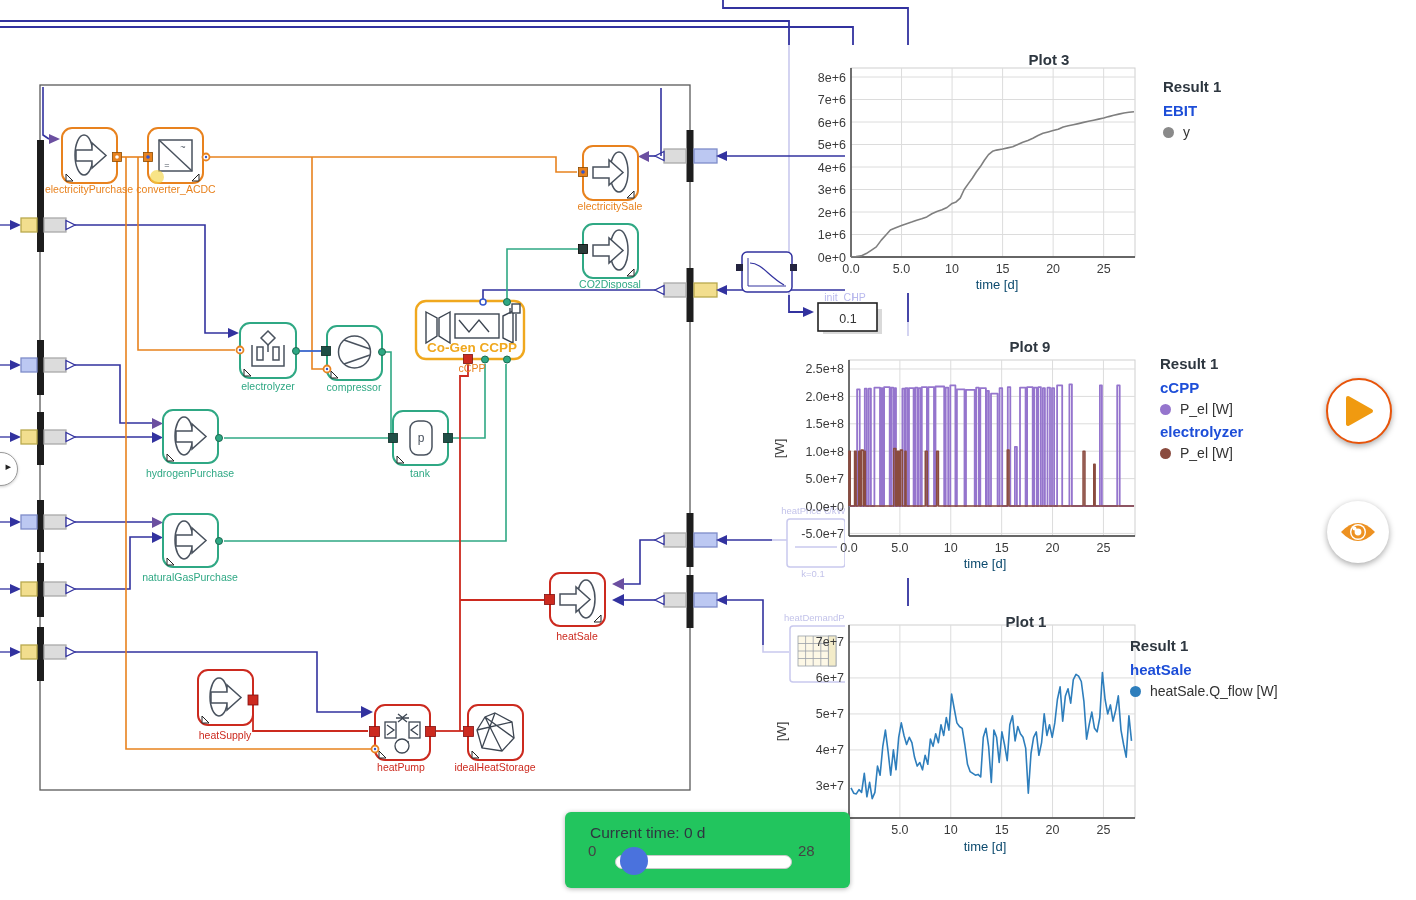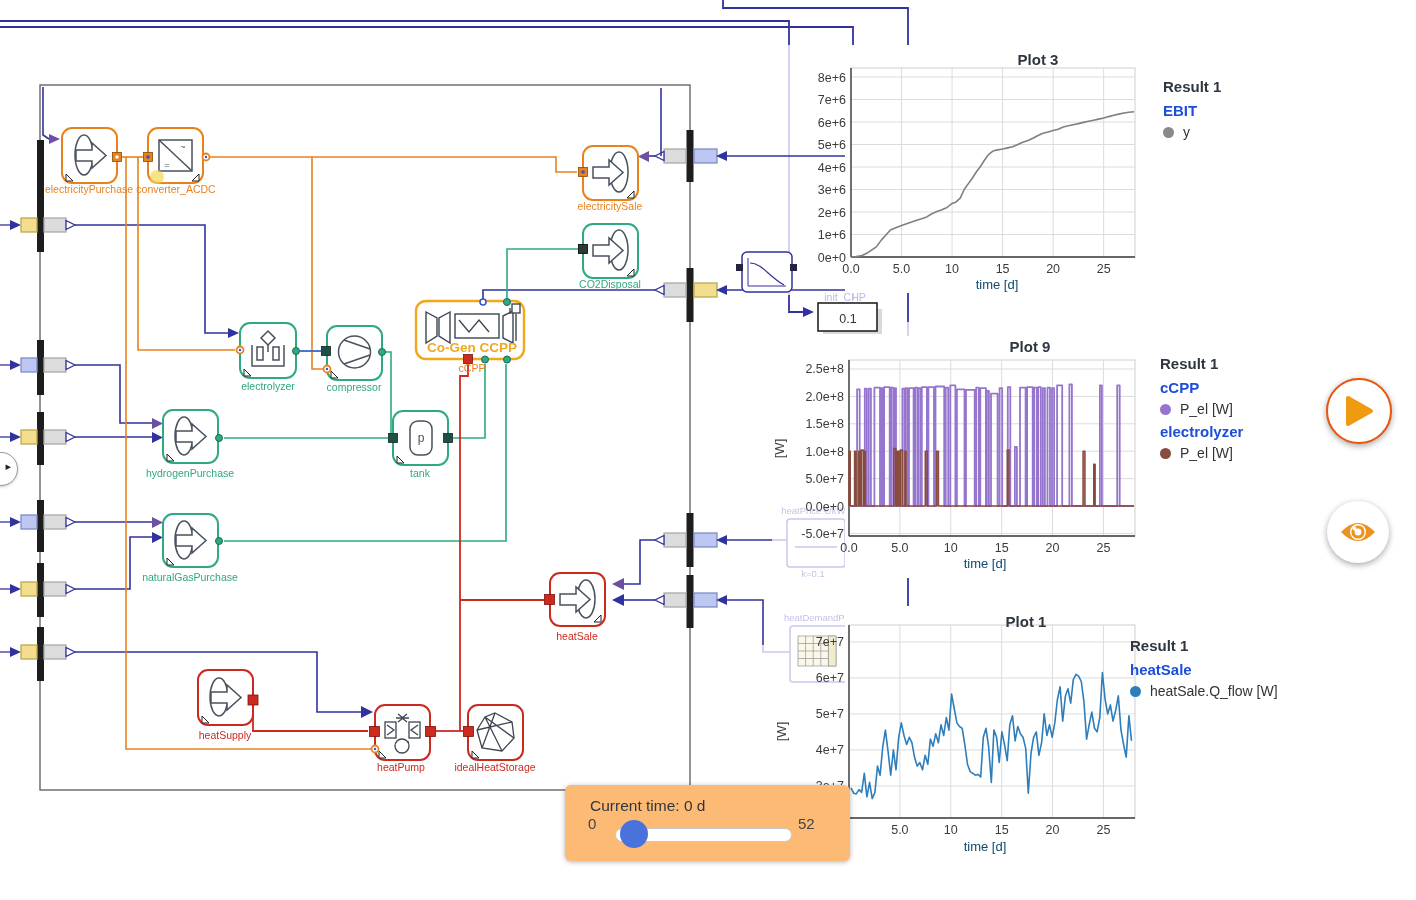--- a/index.html
+++ b/index.html
@@ -12,21 +12,21 @@
   .plot-svg{position:absolute;left:0;top:0;overflow:visible;}
   .plot-title{position:absolute;font-weight:bold;font-size:15px;color:#2e3740;transform:translateX(-50%);white-space:nowrap;}
   .plot-xlabel{position:absolute;font-size:13px;color:#0c4a6e;transform:translateX(-50%);white-space:nowrap;}
   .plot-ylabel{position:absolute;font-size:13px;color:#3b3b3b;transform:rotate(-90deg);white-space:nowrap;}
   .tick{font-size:12.5px;fill:#3b3b3b;font-family:"Liberation Sans",sans-serif;}
   .legend{position:absolute;z-index:3;}
   .lg-result{font-weight:bold;font-size:15px;color:#2e3740;margin-bottom:7px;}
   .lg-group{font-weight:bold;font-size:15px;color:#1d4ed8;margin:6px 0 5px 0;}
   .lg-entry{display:flex;align-items:center;gap:9px;font-size:14px;color:#333;margin:3px 0;}
   .lg-dot{width:11px;height:11px;border-radius:50%;flex:0 0 auto;}
-  .slider-panel{position:absolute;left:565px;top:785px;width:285px;height:76px;background:#fdba74;
+  .slider-panel{position:absolute;left:565px;top:812px;width:285px;height:76px;background:#22c55e;
        border-radius:6px;box-shadow:0 1px 5px rgba(0,0,0,.3);z-index:5;}
   .slider-label{position:absolute;left:25px;top:12px;font-size:15.5px;color:#2e3740;}
   .slider-row{position:absolute;left:0;top:38px;width:100%;display:flex;align-items:center;}
   .slider-min{position:absolute;left:23px;font-size:15px;color:#444;}
   .slider-max{position:absolute;left:233px;font-size:15px;color:#444;}
   .slider-track{position:absolute;left:50px;top:5px;width:175px;height:12px;background:#fff;
        border:1.5px solid #c9c9c9;border-radius:7px;cursor:pointer;}
   .slider-knob{position:absolute;left:4px;top:-9px;width:28px;height:28px;border-radius:50%;
        background:#4a72dd;cursor:grab;}
   .round-btn{position:absolute;width:62px;height:62px;border-radius:50%;background:#fff;z-index:4;
@@ -446,21 +446,21 @@
       <line x1="157.60142348754448" y1="23" x2="157.60142348754448" y2="212" stroke="#dcdcdc" stroke-width="1"></line>
       <text x="157.60142348754448" y="228" text-anchor="middle" class="tick">15</text>
       <line x1="208.13523131672596" y1="23" x2="208.13523131672596" y2="212" stroke="#dcdcdc" stroke-width="1"></line>
       <text x="208.13523131672596" y="228" text-anchor="middle" class="tick">20</text>
       <line x1="258.66903914590745" y1="23" x2="258.66903914590745" y2="212" stroke="#dcdcdc" stroke-width="1"></line>
       <text x="258.66903914590745" y="228" text-anchor="middle" class="tick">25</text>
       <line x1="6" y1="23" x2="6" y2="212" stroke="#3c3c3c" stroke-width="1.4"></line>
       <line x1="6" y1="212" x2="290" y2="212" stroke="#3c3c3c" stroke-width="1.4"></line>
       <path d="M6.0,212.0L11.1,211.6L16.1,210.9L21.2,208.6L26.2,205.3L31.3,201.9L36.3,195.1L41.4,189.5L45.4,185.0L49.5,183.2L56.5,180.5L61.6,178.7L66.6,177.1L71.7,175.3L76.7,173.8L81.8,171.9L86.9,168.8L91.9,166.5L97.0,164.8L102.0,162.5L107.1,158.4L111.1,156.9L115.2,153.1L119.2,144.5L123.2,138.9L127.3,133.3L131.3,127.0L135.4,121.6L139.4,115.3L143.5,109.6L147.5,106.3L151.5,105.1L157.6,104.0L162.7,102.9L167.7,101.8L172.8,99.5L177.8,97.3L182.9,95.5L187.9,93.2L193.0,90.5L198.0,88.3L203.1,86.9L208.1,85.5L213.2,84.2L218.2,82.0L223.3,80.8L228.3,79.7L233.4,78.6L238.5,77.4L243.5,76.3L248.6,75.2L253.6,74.1L258.7,73.0L263.7,71.6L268.8,70.3L273.8,69.1L278.9,68.0L283.9,67.3L289.0,66.7" fill="none" stroke="#7f7f7f" stroke-width="1.6" stroke-linejoin="round"></path>
     </svg>
-  <div class="plot-title" style="left:193px;top:6px;">Plot 3</div>
+  <div class="plot-title" style="left:204px;top:6px;">Plot 3</div>
   <div class="plot-xlabel" style="left:152px;top:232px;">time [d]</div>
 </div>
 <div class="plot-panel" id="panel-plot2" style="left:845px;top:336px;width:315px;height:242px;">
   <svg class="plot-svg" id="svg-plot2" width="315" height="242">
       <rect x="4" y="24" width="286" height="176" fill="none" stroke="#cfcfcf" stroke-width="1"></rect>
       <line x1="4" y1="197.42385549673" x2="290" y2="197.42385549673" stroke="#dcdcdc" stroke-width="1"></line>
       <text x="-1" y="201.92385549673" text-anchor="end" class="tick">-5.0e+7</text>
       <line x1="4" y1="170.01806290875118" x2="290" y2="170.01806290875118" stroke="#dcdcdc" stroke-width="1"></line>
       <text x="-1" y="174.51806290875118" text-anchor="end" class="tick">0.0e+0</text>
       <line x1="4" y1="142.61227032077235" x2="290" y2="142.61227032077235" stroke="#dcdcdc" stroke-width="1"></line>
@@ -555,21 +555,21 @@
     </div>
   </div>
 
 <div class="slider-panel">
   <div class="slider-label">Current time: 0 d</div>
   <div class="slider-row">
     <span class="slider-min">0</span>
     <div class="slider-track">
       <div class="slider-knob"></div>
     </div>
-    <span class="slider-max">52</span>
+    <span class="slider-max">28</span>
   </div>
 </div>
 
 <div class="round-btn" id="play-btn">
   <svg width="30" height="32" viewBox="0 0 30 32">
     <path d="M4,3 L27,16 L4,29 Z" fill="#f09a10" stroke="#f09a10" stroke-linejoin="round" stroke-width="4"></path>
   </svg>
 </div>
 <div class="round-btn" id="eye-btn">
   <svg width="38" height="28" viewBox="0 0 38 28">

